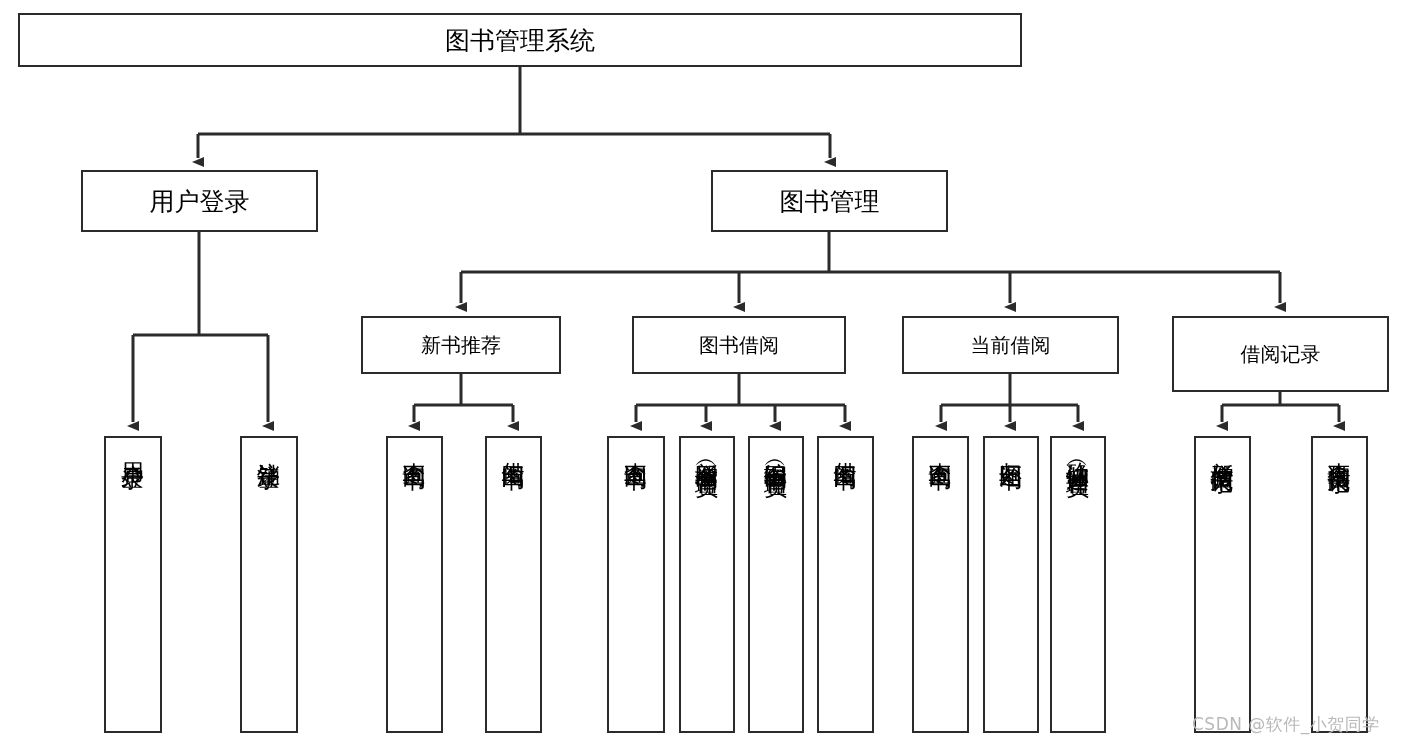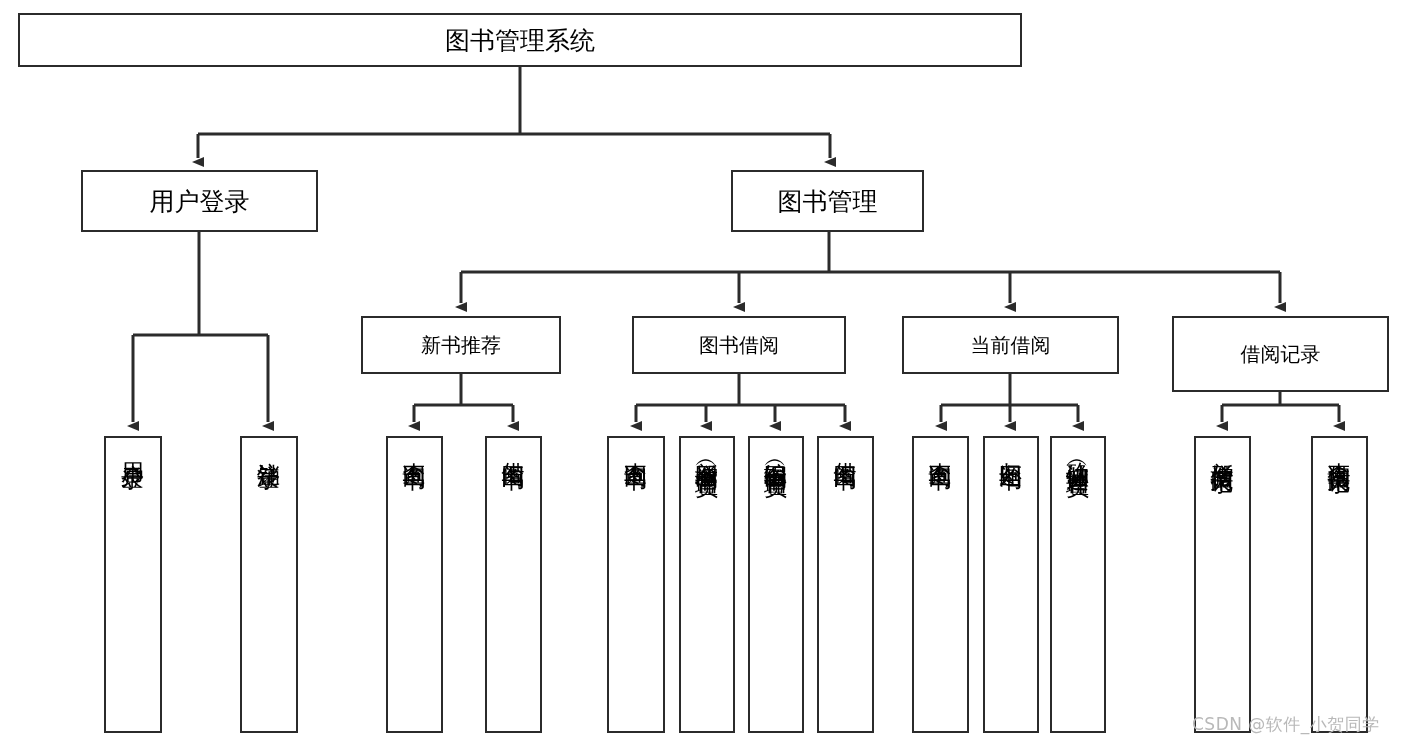--- a/index.html
+++ b/index.html
@@ -121,21 +121,21 @@
     </g>
   </svg>
 
   <div class="node horiz node-root" style="left:18px; top:13px; width:1004px; height:54px;">
     <span class="label">图书管理系统</span>
   </div>
 
   <div class="node horiz node-l1" style="left:81px; top:170px; width:237px; height:62px;">
     <span class="label">用户登录</span>
   </div>
-  <div class="node horiz node-l1" style="left:711px; top:170px; width:193px; height:62px;margin-left:20px;">
+  <div class="node horiz node-l1" style="left:711px; top:170px; width:237px; height:62px;">
     <span class="label">图书管理</span>
   </div>
 
   <div class="node horiz node-l2" style="left:361px; top:316px; width:200px; height:58px;">
     <span class="label">新书推荐</span>
   </div>
   <div class="node horiz node-l2" style="left:632px; top:316px; width:214px; height:58px;">
     <span class="label">图书借阅</span>
   </div>
   <div class="node horiz node-l2" style="left:902px; top:316px; width:217px; height:58px;">

